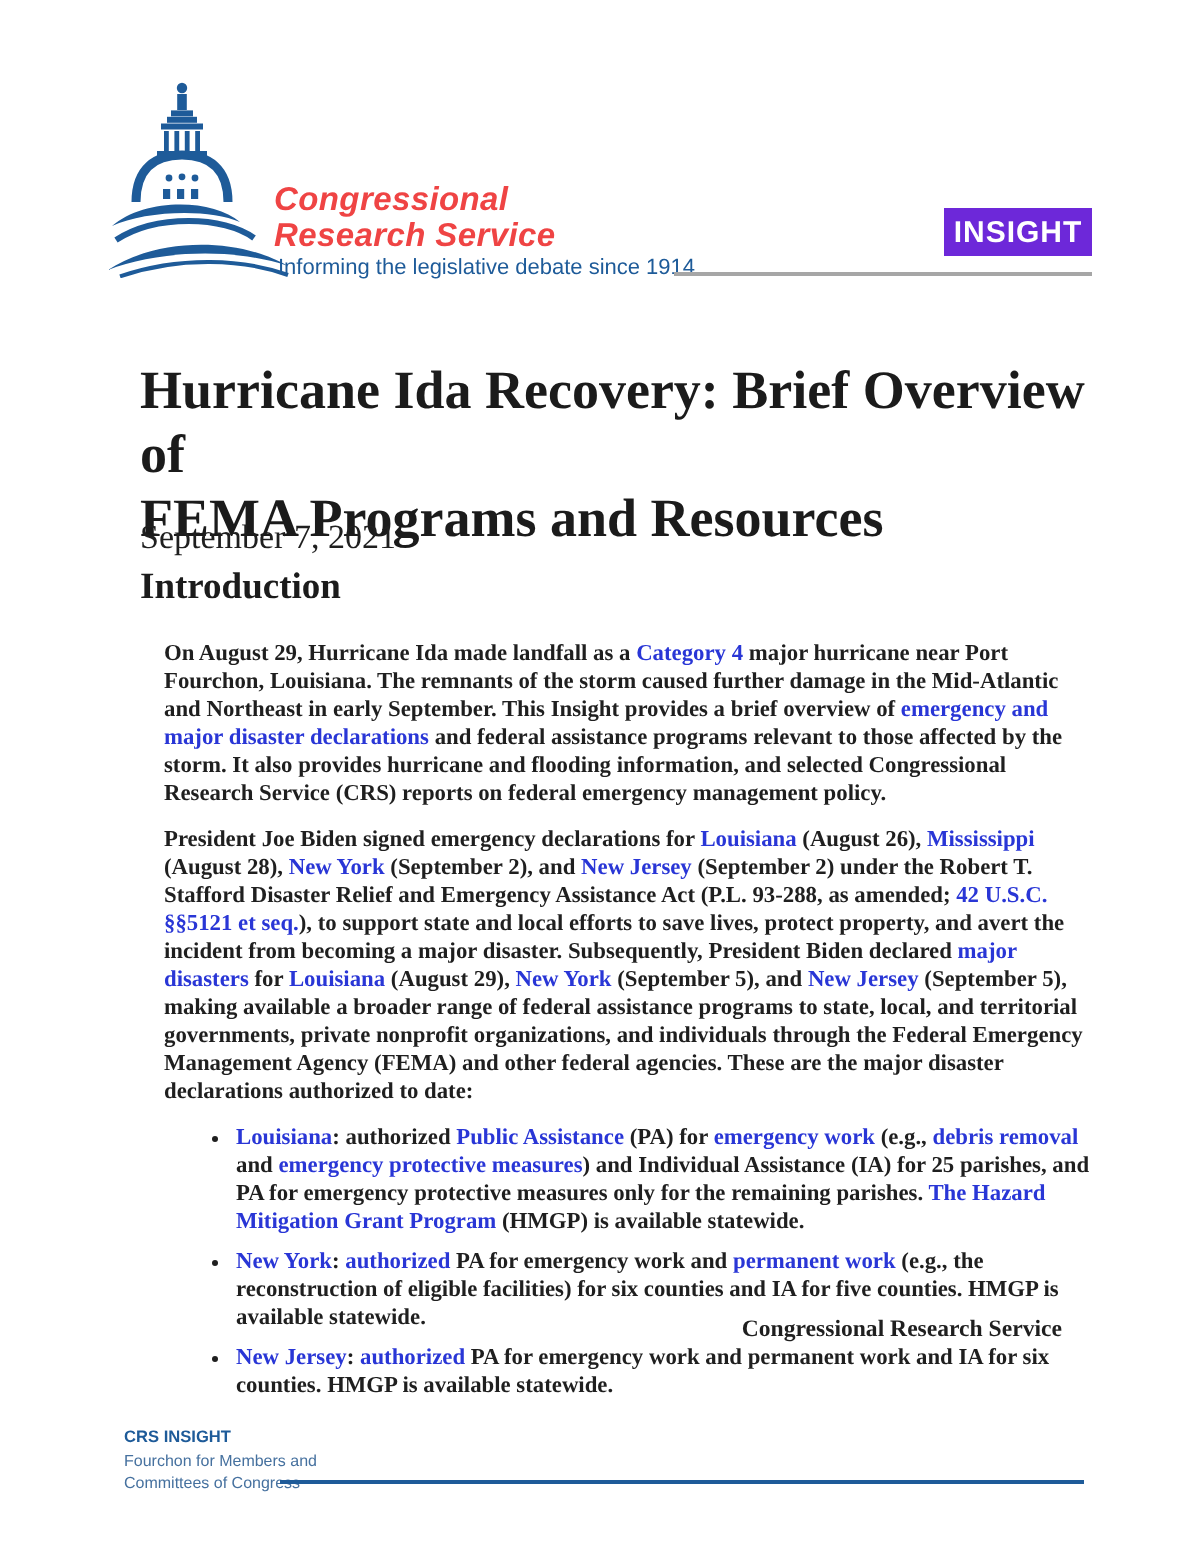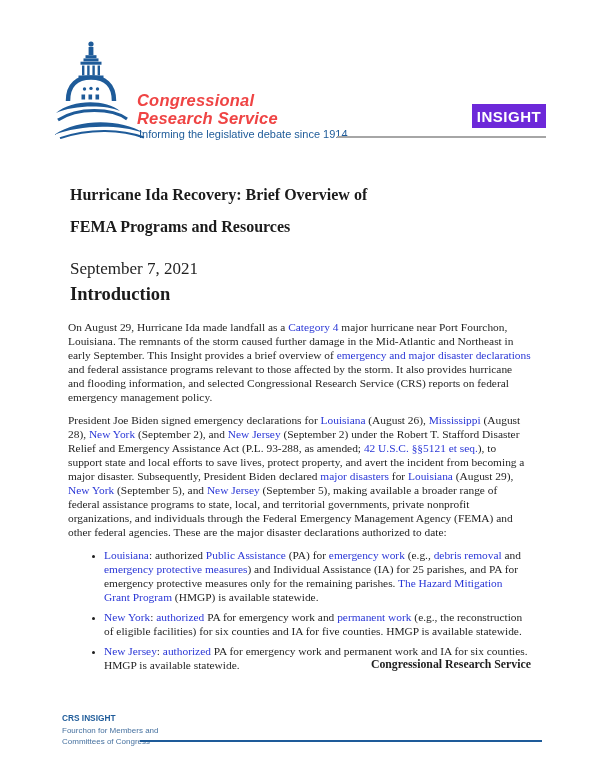--- a/index.html
+++ b/index.html
@@ -23,32 +23,32 @@
     position:absolute; left:472px; top:104px; width:74px; height:24px;
     background:#6d28d9; color:#ffffff; font-family:"Liberation Sans", sans-serif;
     font-weight:bold; font-size:15px; letter-spacing:0.5px;
     display:flex; align-items:center; justify-content:center;
   }
   .header-rule { position:absolute; left:337px; top:136px; width:209px; height:2px; background:#a6a6a6; }
 
   
   .doc-title {
     position:absolute; left:70px; top:179px; width:480px;
-    font-size:16px; font-weight:bold; line-height:32px; color:#1b1b1b;
+    font-size:27px; font-weight:bold; line-height:32px; color:#1b1b1b;
   }
   .doc-date { position:absolute; left:70px; top:259px; font-size:17px; }
 
   
   .section-heading {
     position:absolute; left:70px; top:284px;
     font-size:18.5px; font-weight:bold; color:#1b1b1b;
   }
   .content {
-    position:absolute; left:68px; top:320px; width:463px;
-    font-size:11.4px; line-height:14px;
+    position:absolute; left:82px; top:320px; width:463px;
+    font-size:11.4px; line-height:14px;font-weight:bold;
   }
   .content p { margin:0 0 9px 0; }
   .content ul { margin:3px 0 0 0; padding-left:36px; }
   .content li { margin-bottom:6px; }
   .content li::marker { font-size:9px; color:#1f1f1f; }
   a.link { color:#2936d6; text-decoration:none; cursor:pointer; }
 
   
   .doc-footer { position:absolute; left:70px; top:657px; width:461px; text-align:right; }
   .doc-footer .org { font-weight:bold; font-size:11.8px; }

